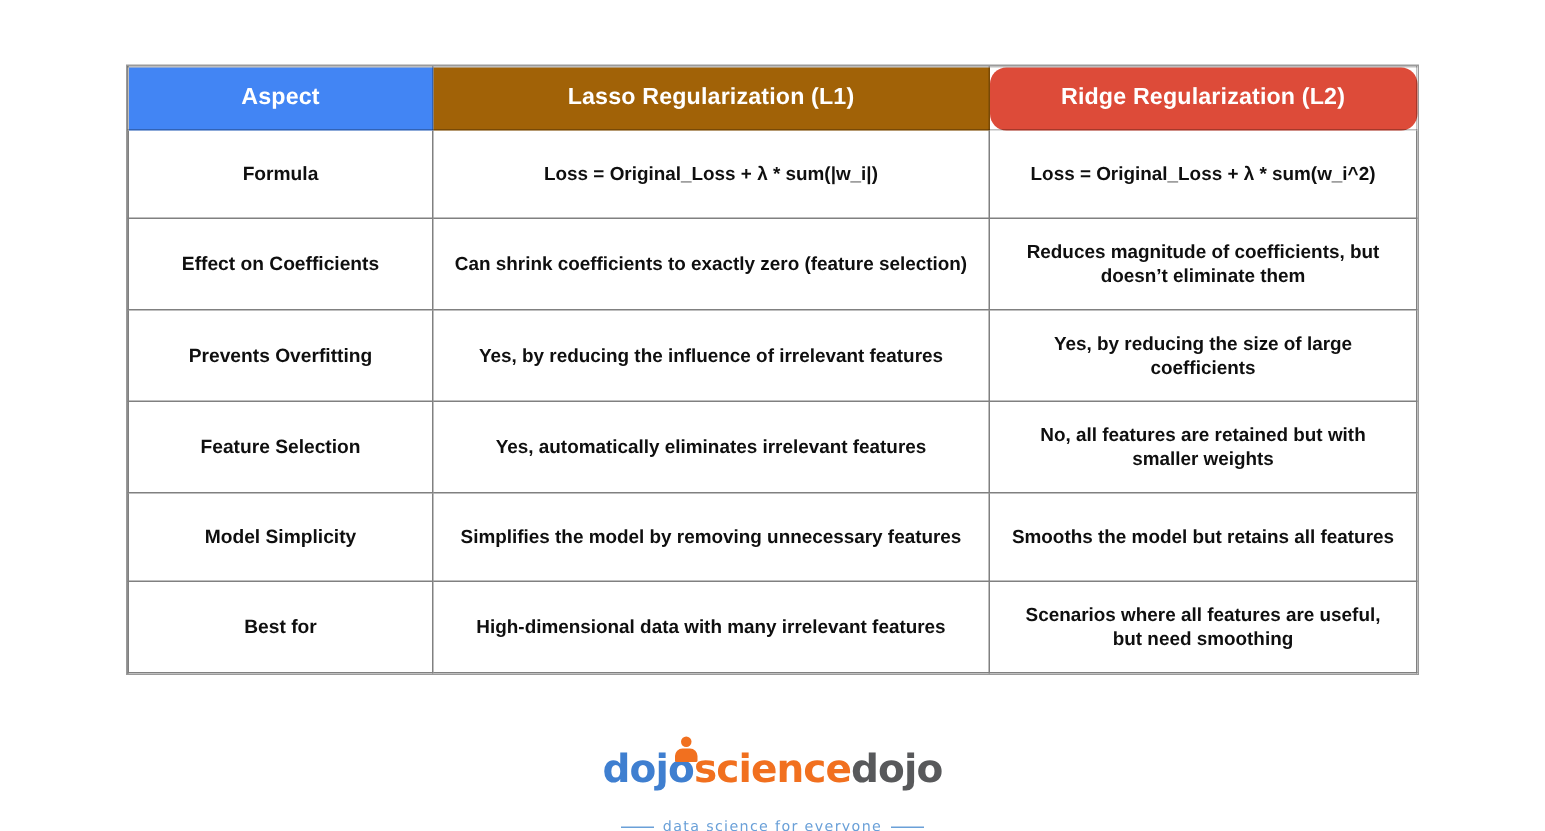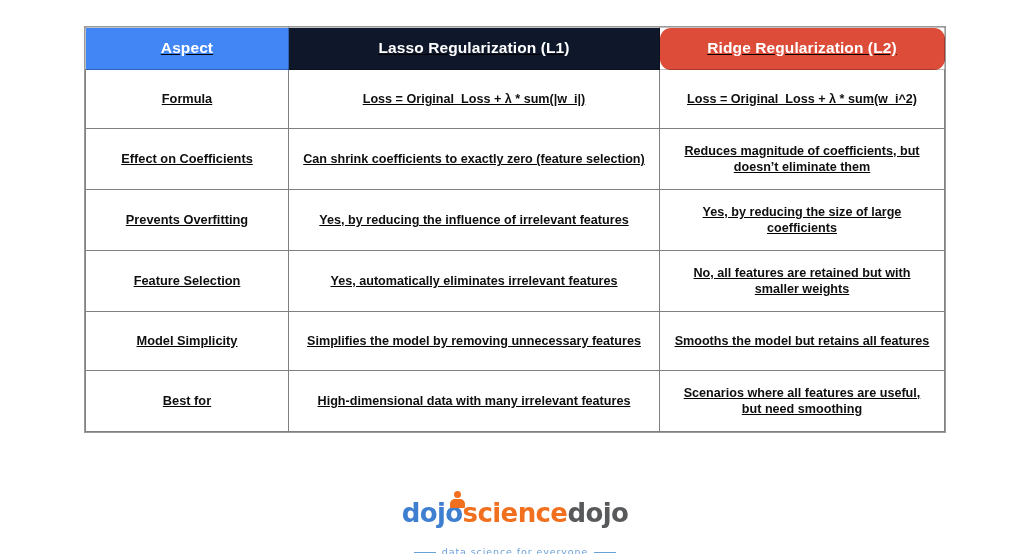--- a/index.html
+++ b/index.html
@@ -17,26 +17,25 @@
     position: relative;
     width: 1030px;
     height: 554px;
     background: #ffffff;
   }
 
   
   #comparison-table {
     position: absolute;
     left: 85px;
-    top: 27px;
+    top: 44px;
     width: 859px;
     border-collapse: collapse;
     table-layout: fixed;
     box-shadow: 0 0 0 1px #9a9a9a;
-    text-decoration: underline;
   }
   #comparison-table col.c-aspect { width: 203px; }
   #comparison-table col.c-lasso  { width: 371px; }
   #comparison-table col.c-ridge  { width: 285px; }
 
   #comparison-table th,
   #comparison-table td {
     border: 1px solid #808080;
     padding: 8px 14px;
     text-align: center;
@@ -142,21 +141,21 @@
 
   <table id="comparison-table">
     <colgroup>
       <col class="c-aspect">
       <col class="c-lasso">
       <col class="c-ridge">
     </colgroup>
     <thead>
       <tr>
         <th class="head-aspect" style="background: rgb(66, 133, 244);">Aspect</th>
-        <th class="head-lasso" style="background: #0f172a;">Lasso Regularization (L1)</th>
+        <th class="head-lasso" style="background: #a16207;">Lasso Regularization (L1)</th>
         <th class="head-ridge" style="background: rgb(221, 75, 57);">Ridge Regularization (L2)</th>
       </tr>
     </thead>
     <tbody>
       <tr>
         <td class="cell-aspect">Formula</td>
         <td class="cell-lasso">Loss = Original_Loss + λ * sum(|w_i|)</td>
         <td class="cell-ridge">Loss = Original_Loss + λ * sum(w_i^2)</td>
       </tr>
       <tr class="row-tall">

